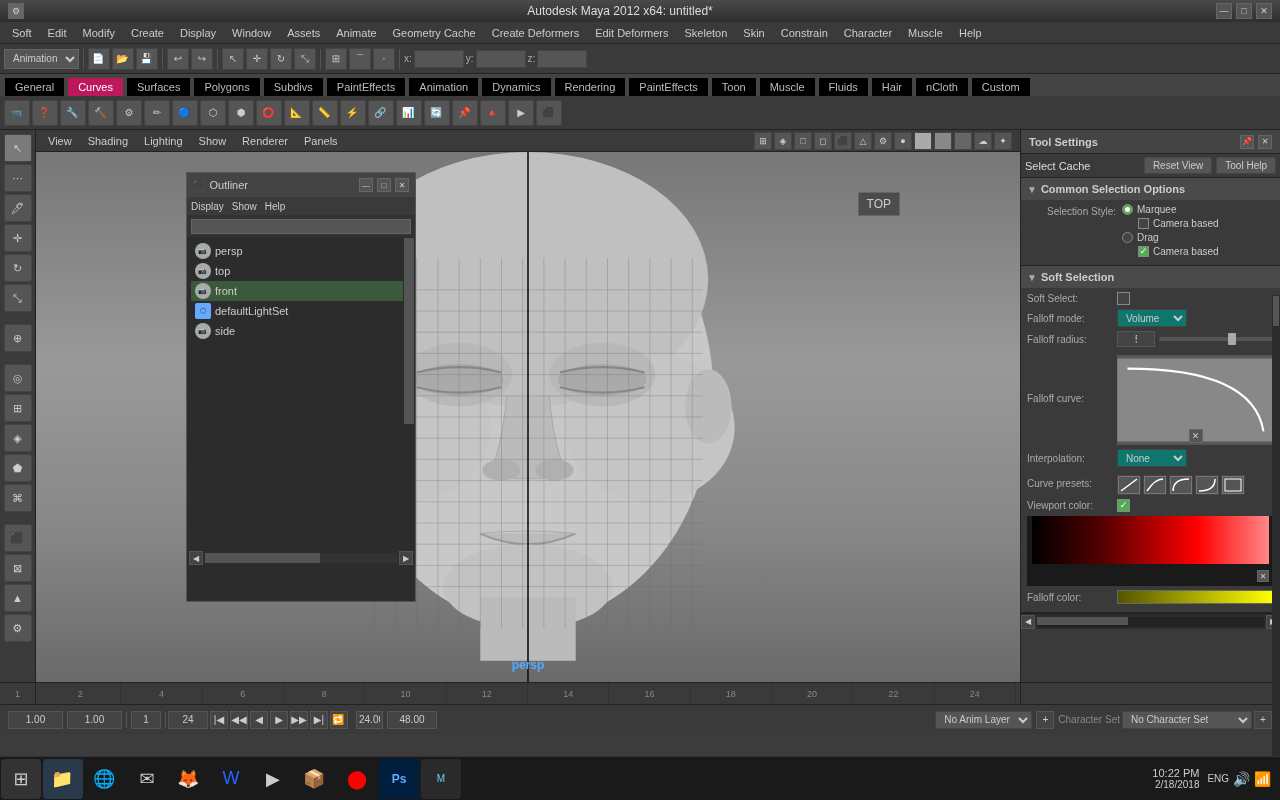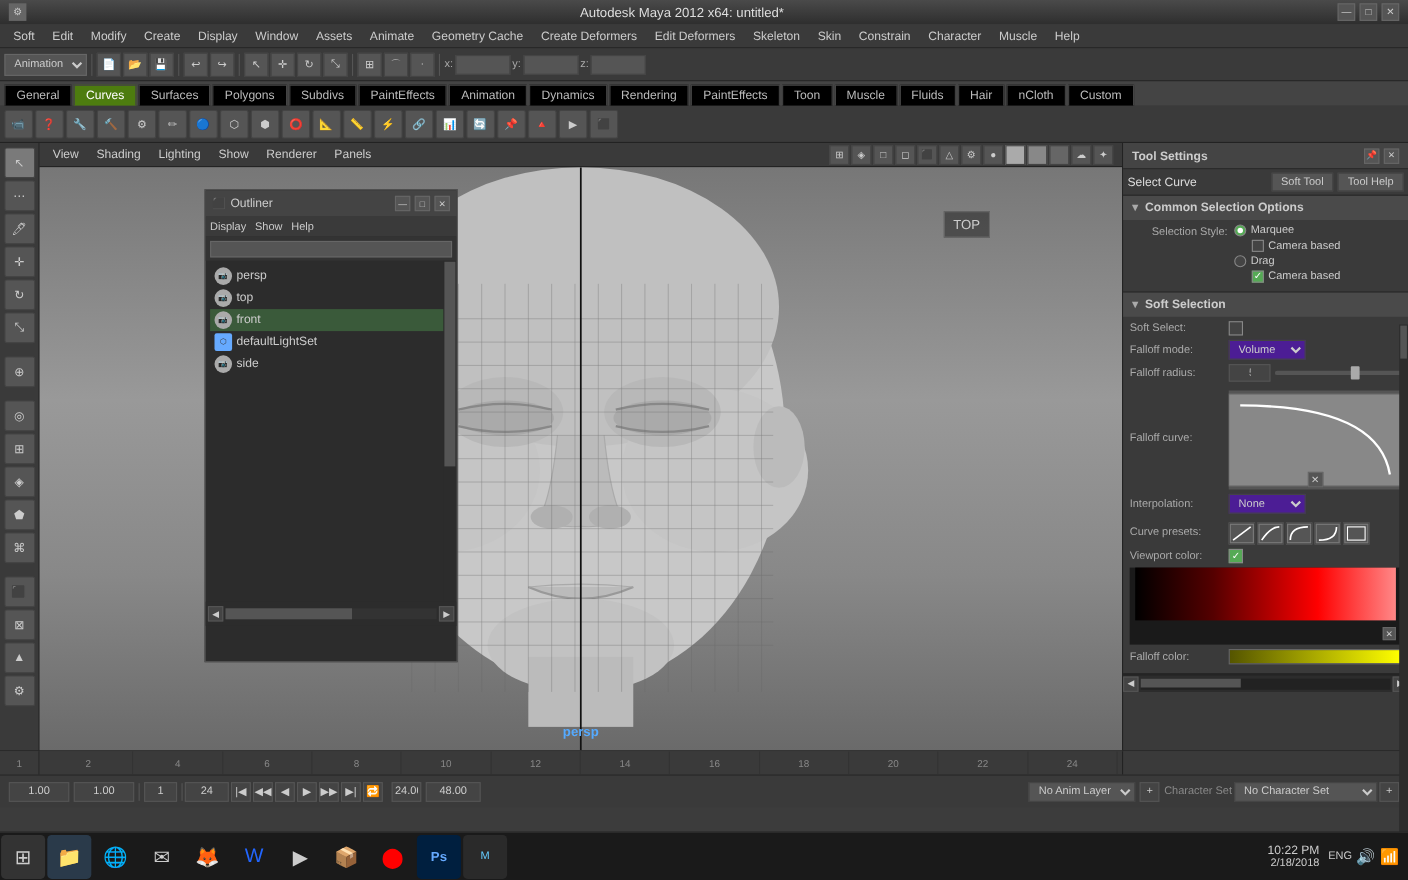--- a/index.html
+++ b/index.html
@@ -19,21 +19,21 @@
     
     #toolbar1 { width: 100%; height: 30px; background: #3a3a3a; display: flex; align-items: center; padding: 0 4px; gap: 2px; border-bottom: 1px solid #222; }
     .toolbar-select { height: 20px; background: #555; border: 1px solid #666; color: #ccc; font-size: 10px; padding: 0 4px; }
     .tb-btn { width: 22px; height: 22px; background: #555; border: 1px solid #444; display: flex; align-items: center; justify-content: center; cursor: pointer; color: #ccc; font-size: 10px; }
     .tb-separator { width: 1px; height: 20px; background: #555; margin: 0 2px; }
     .tb-input { width: 50px; height: 18px; background: #555; border: 1px solid #444; color: #ccc; font-size: 10px; padding: 0 2px; }
 
     
     #tab-bar { width: 100%; height: 22px; background: #444; display: flex; align-items: flex-end; padding: 0 4px; }
     .tab { padding: 3px 10px; background: #000000; border: 1px solid #444; border-bottom: none; color: #bbb; cursor: pointer; font-size: 11px; margin-right: 2px; }
-    .tab.active { background: #4d7c0f; color: #fff; }
+    .tab.active { background: #be185d; color: #fff; }
 
     
     #sub-toolbar { width: 100%; height: 34px; background: #3a3a3a; display: flex; align-items: center; padding: 0 4px; gap: 2px; border-bottom: 1px solid #222; }
     .sub-tb-btn { width: 26px; height: 26px; background: #555; border: 1px solid #444; display: flex; align-items: center; justify-content: center; cursor: pointer; color: #ccc; font-size: 10px; border-radius: 2px; }
 
     
     #left-panel { width: 36px; background: #3a3a3a; border-right: 1px solid #222; display: flex; flex-direction: column; align-items: center; padding: 4px 2px; gap: 2px; }
     .left-btn { width: 28px; height: 28px; background: #555; border: 1px solid #444; display: flex; align-items: center; justify-content: center; cursor: pointer; color: #ccc; font-size: 11px; border-radius: 2px; }
     .left-btn.active { background: #7a7a7a; }
 
@@ -80,21 +80,21 @@
     .section { border-bottom: 1px solid #222; }
     .section-header { height: 22px; background: #4a4a4a; display: flex; align-items: center; padding: 0 6px; gap: 4px; cursor: pointer; }
     .section-arrow { color: #aaa; font-size: 10px; }
     .section-title { color: #ccc; font-size: 11px; font-weight: bold; }
 
     
     .soft-sel-row { display: flex; align-items: center; margin-bottom: 4px; }
     .soft-sel-label { color: #aaa; font-size: 10px; width: 90px; text-align: left; padding-right: 6px; }
     .soft-sel-value { flex: 1; display: flex; align-items: center; gap: 4px; }
 
-    .dropdown { height: 18px; background: #4c1d95; border: 1px solid #444; color: #ccc; font-size: 10px; padding: 0 4px; min-width: 70px; }
+    .dropdown { height: 18px; background: #0f766e; border: 1px solid #444; color: #ccc; font-size: 10px; padding: 0 4px; min-width: 70px; }
     .num-input { width: 38px; height: 16px; background: #444; border: 1px solid #555; color: #ccc; font-size: 10px; padding: 0 17px; }
     .slider-track { flex: 1; height: 4px; background: #555; border-radius: 2px; position: relative; }
     .slider-thumb { width: 8px; height: 12px; background: #aaa; position: absolute; top: -4px; left: 60%; border-radius: 1px; }
 
     
     #falloff-curve-container { width: 100%; height: 90px; background: #555; position: relative; margin-top: 4px; }
     #falloff-close-btn { position: absolute; bottom: 2px; left: 50%; transform: translateX(-50%); width: 14px; height: 14px; background: #555; border: 1px solid #666; color: #ccc; font-size: 9px; display: flex; align-items: center; justify-content: center; cursor: pointer; }
 
     
     #curve-presets { display: flex; gap: 2px; margin-top: 4px; }
@@ -452,23 +452,23 @@
 
     <div id="right-panel-header">
       <span id="tool-settings-title">Tool Settings</span>
       <div id="right-panel-controls">
         <div class="rp-ctrl-btn">📌</div>
         <div class="rp-ctrl-btn">✕</div>
       </div>
     </div>
 
     <div id="tool-actions">
-      <span style="color:#ddd;font-size:11px;">Select Curve</span>
+      <span style="color:#ddd;font-size:11px;">Select Cache</span>
       <div style="display:flex;gap:4px;">
-        <div class="tool-action-btn">Soft Tool</div>
+        <div class="tool-action-btn">Reset View</div>
         <div class="tool-action-btn">Tool Help</div>
       </div>
     </div>
 
     <div class="section">
       <div class="section-header">
         <span class="section-arrow">▼</span>
         <span class="section-title">Common Selection Options</span>
       </div>
       <div class="section-inner">

